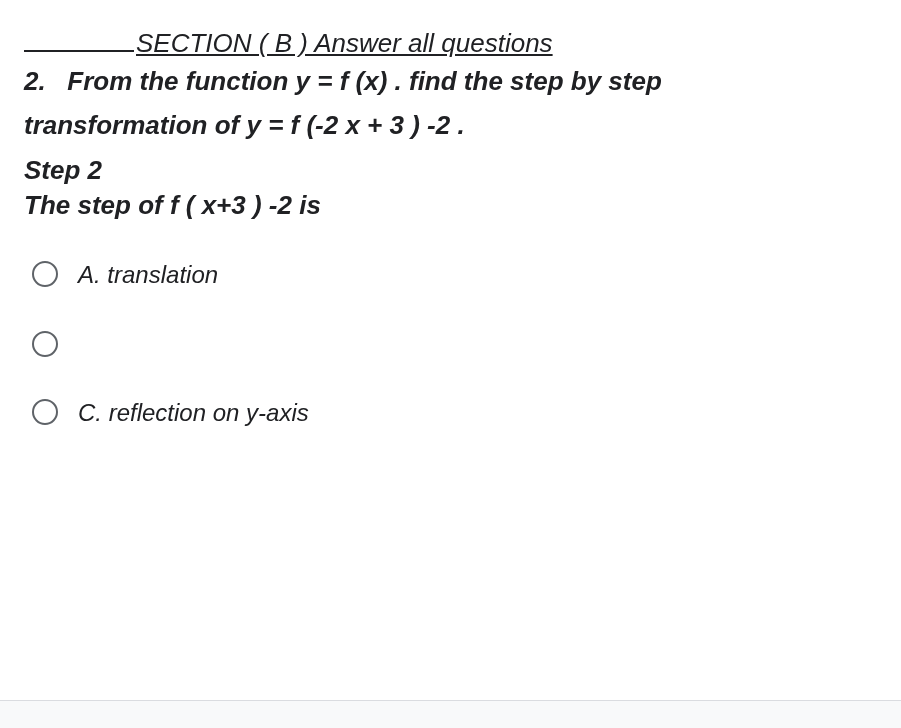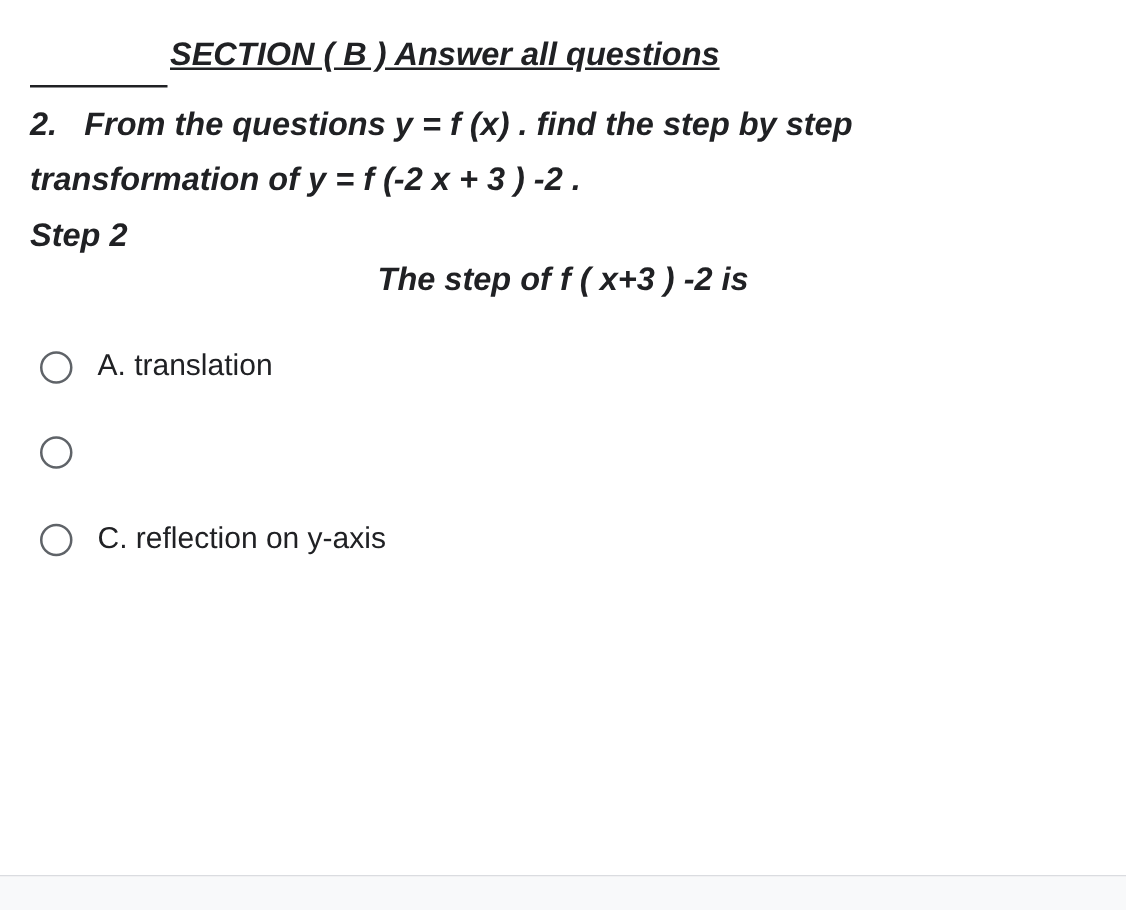--- a/index.html
+++ b/index.html
@@ -11,24 +11,23 @@
       font-family: Arial, Helvetica, sans-serif;
       background: #fff;
       width: 901px;
       height: 728px;
       padding: 28px 24px 0 24px;
       color: #202124;
       position: relative;
     }
     .section-header {
       font-size: 26px;
-      font-weight: bold;
+      font-weight: normal;
       font-style: italic;
       text-align: left;
-      margin-bottom: 18px;
       padding-left: 120px;
     }
     .section-header span {
       text-decoration: underline;
     }
     .header-wrap {
       display: flex;
       align-items: flex-end;
     }
     .header-wrap .line-before {
@@ -50,30 +49,30 @@
       font-weight: bold;
       font-style: italic;
       margin-top: 4px;
       margin-bottom: 4px;
     }
     .step-text {
       font-size: 26px;
       font-weight: bold;
       font-style: italic;
       margin-bottom: 40px;
-      text-align: center;
     }
     .options {
       padding-left: 8px;
     }
     .option {
       display: flex;
-      align-items: flex-end;
+      align-items: flex-start;
       margin-bottom: 42px;
       cursor: pointer;
+      font-style: italic;
     }
     .radio {
       width: 26px;
       height: 26px;
       border: 2.5px solid #5f6368;
       border-radius: 50%;
       margin-right: 20px;
       flex-shrink: 0;
     }
     .option-text {
@@ -98,21 +97,21 @@
 
 <div class="header-wrap">
   <span class="line-before"></span>
   <span class="section-header" style="padding-left:0;">
     <span class="underline">SECTION  ( B )   Answer all questions</span>
   </span>
 </div>
 
 <div class="question-text">
   <span>2.</span>&nbsp;&nbsp;
-  <span>From the questions y = f (x) .  find the step by step</span><br>
+  <span>From the function y = f (x) .  find the step by step</span><br>
   <span>transformation of y = f (-2 x + 3 ) -2 .</span>
 </div>
 
 <div class="step-label">Step 2</div>
 <div class="step-text">The step of f ( x+3 ) -2 is</div>
 
 <div class="options">
   <div class="option">
     <div class="radio"></div>
     <div class="option-text">A. translation</div>

